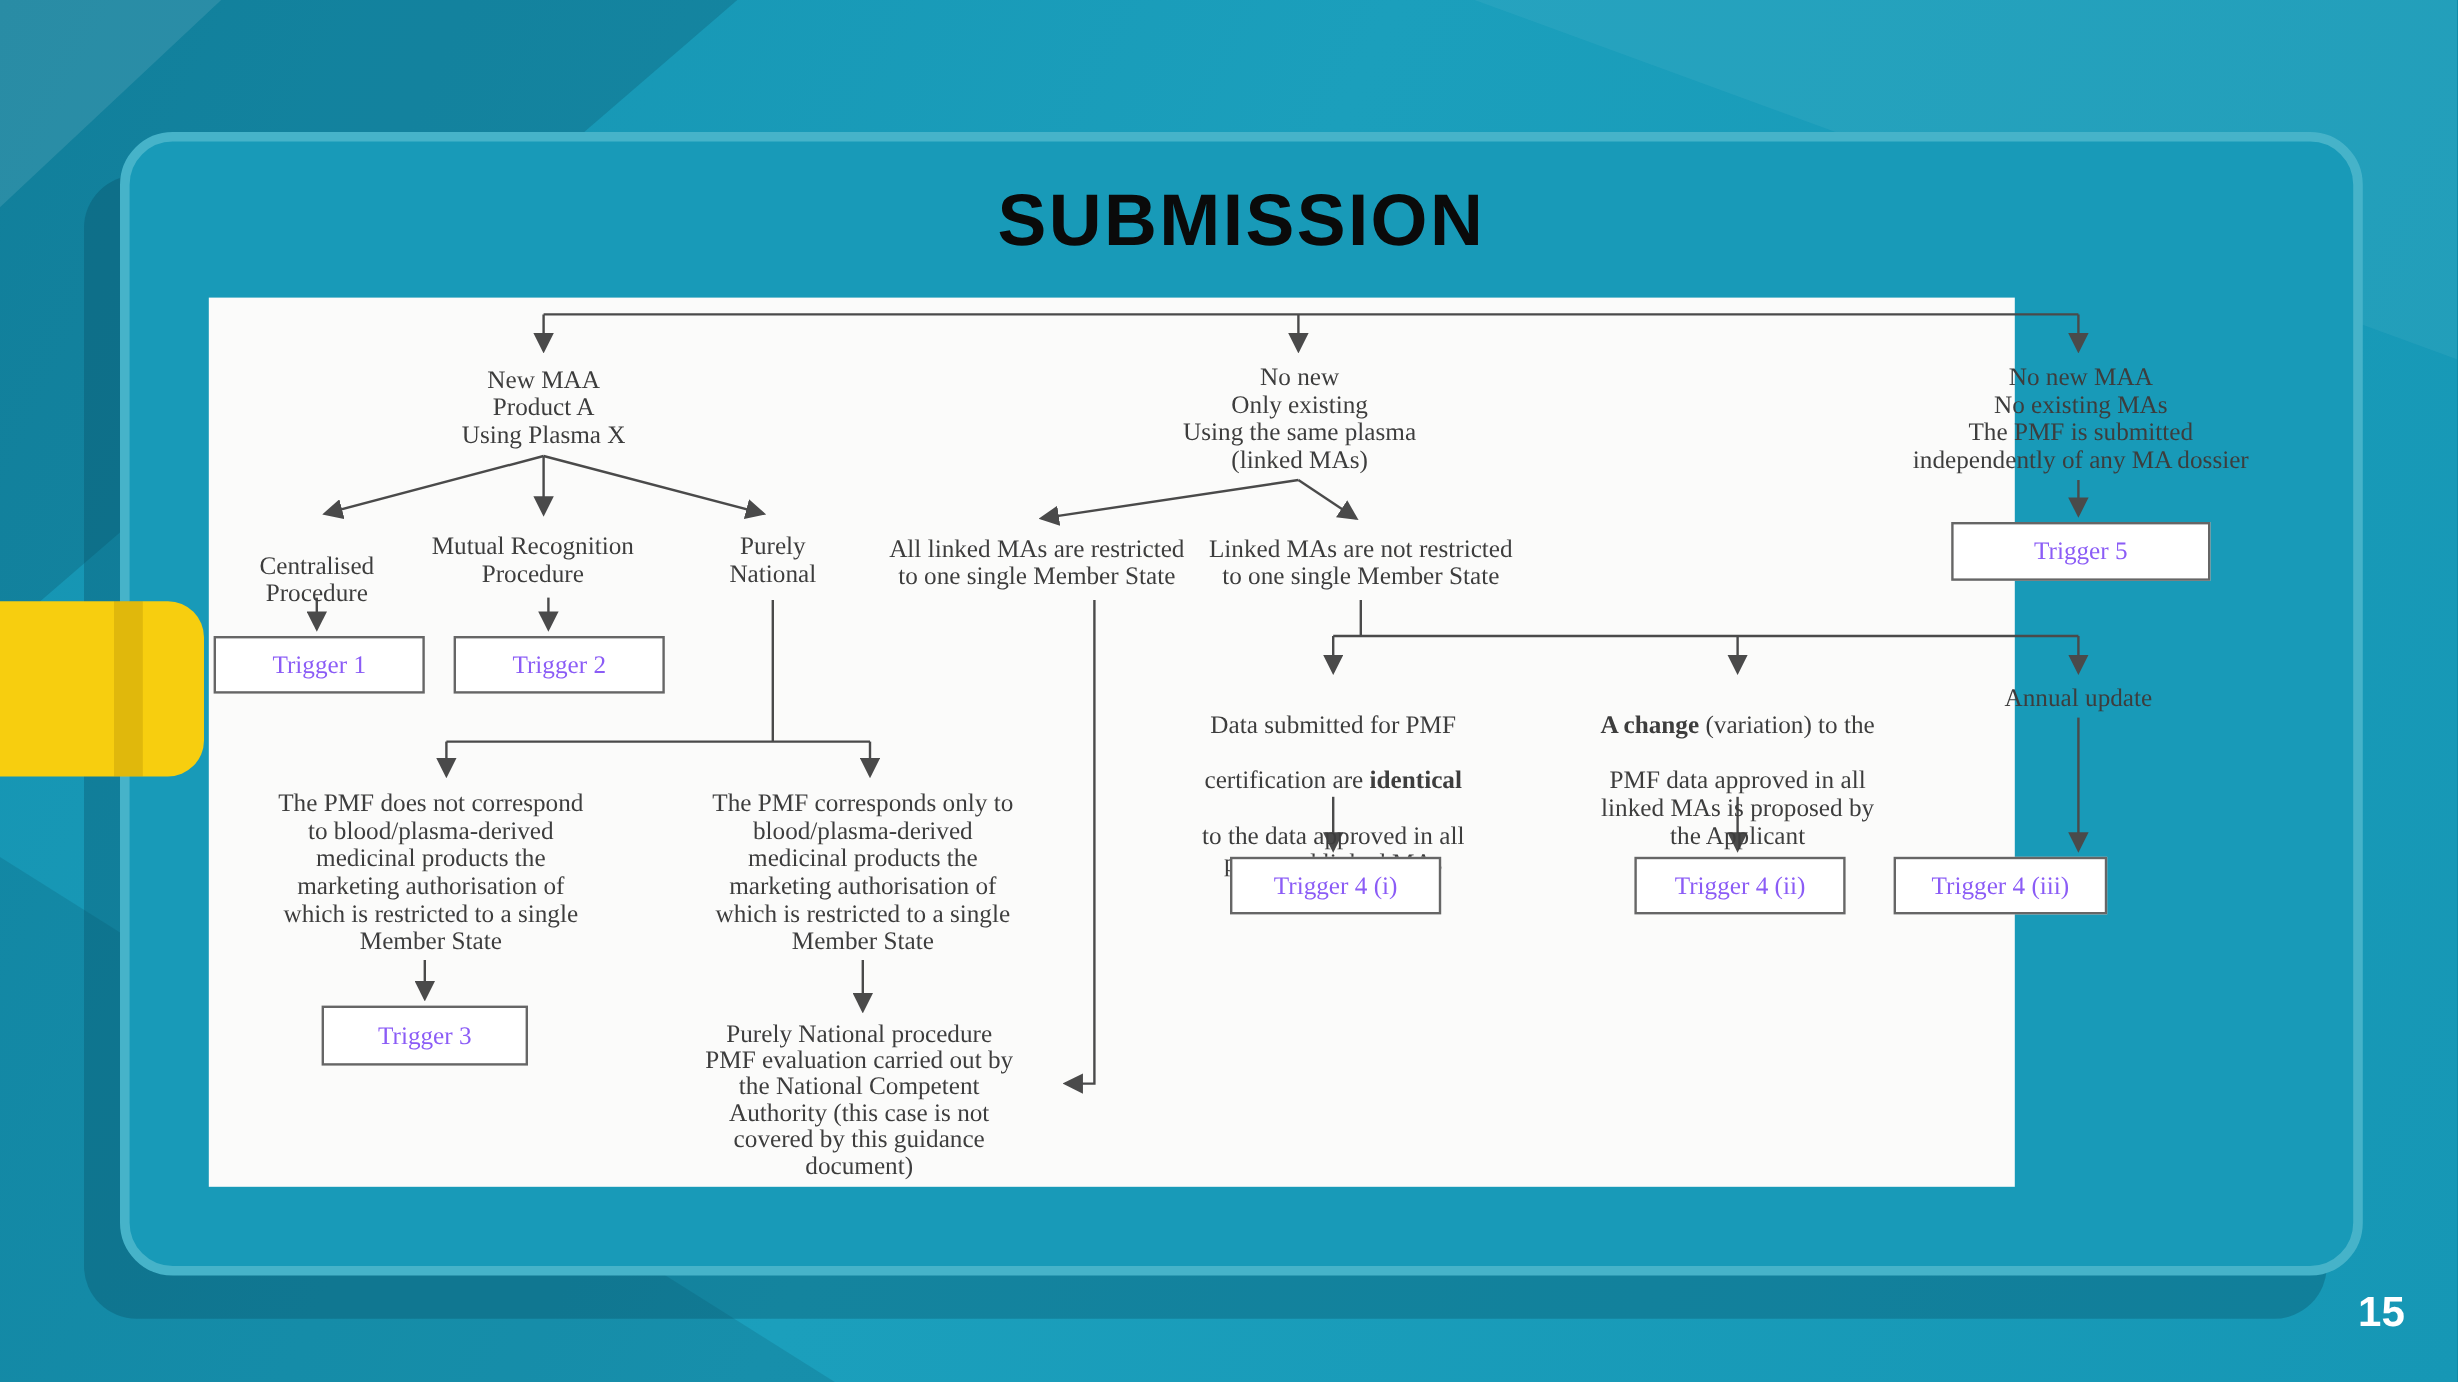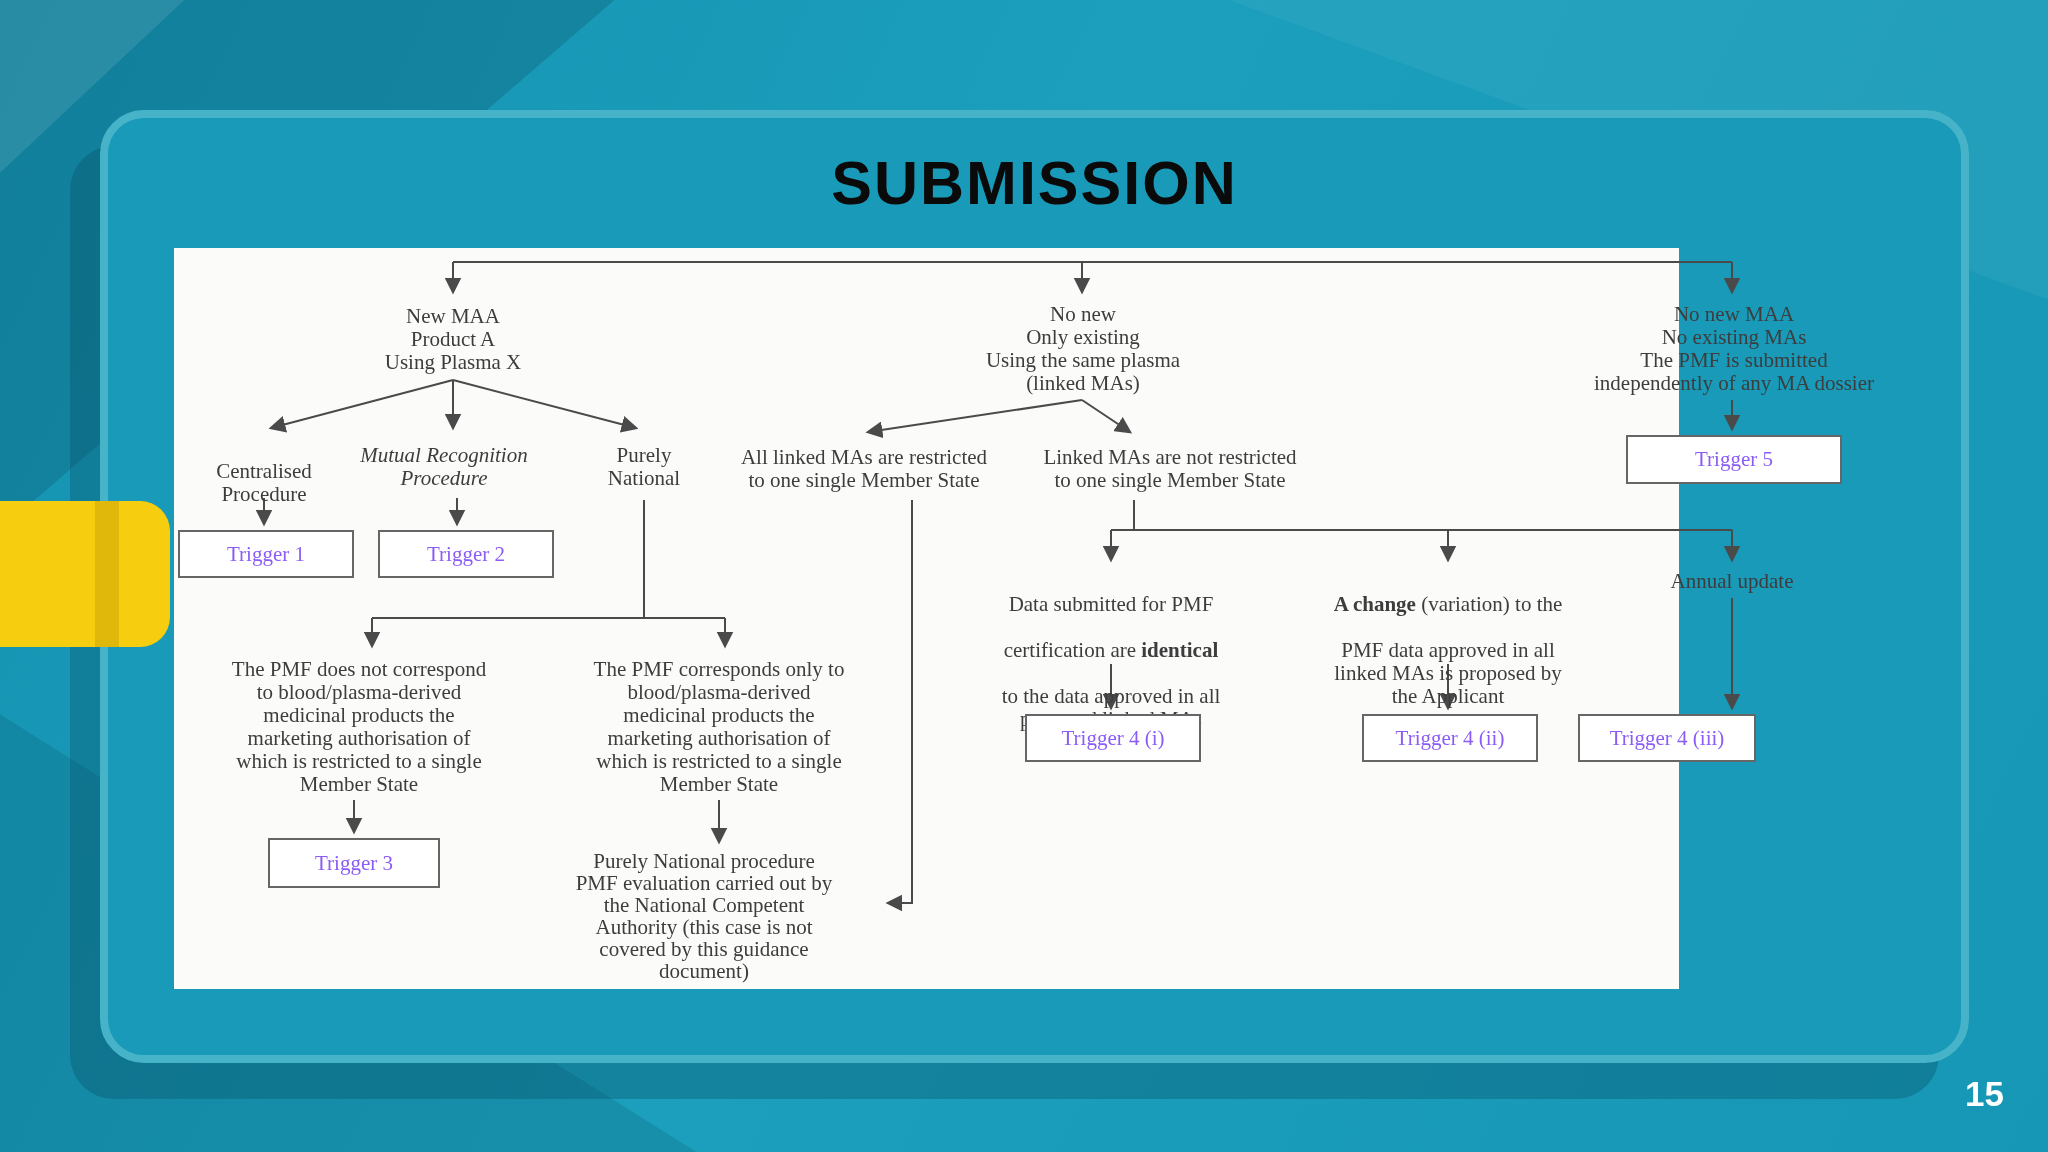--- a/index.html
+++ b/index.html
@@ -113,31 +113,31 @@
 No existing MAs
 The PMF is submitted
 independently of any MA dossier</div>
       <div class="node" style="left:749px;top:55px;width:320px;">No new
 Only existing
 Using the same plasma
 (linked MAs)</div>
 
       <div class="node" style="left:0px;top:212px;width:180px;">Centralised
 Procedure</div>
-      <div class="node" style="left:150px;top:196px;width:240px;font-style:italic;">Mutual Recognition
+      <div class="node" style="left:150px;top:196px;width:240px;">Mutual Recognition
 Procedure</div>
       <div class="node" style="left:400px;top:196px;width:140px;">Purely
 National</div>
 
       <div class="tbox" style="left:4px;top:282px;width:172px;height:44px;">Trigger 1</div>
       <div class="tbox" style="left:204px;top:282px;width:172px;height:44px;">Trigger 2</div>
 
       <div class="node" style="left:520px;top:198px;width:340px;">All linked MAs are restricted
 to one single Member State</div>
-      <div class="node" style="left:826px;top:198px;width:340px;">Linked MAs are not restricted
+      <div class="node" style="left:790px;top:198px;width:340px;">Linked MAs are not restricted
 to one single Member State</div>
 
       <div class="node" style="left:782px;top:322px;width:310px;">
         <div>Data submitted for PMF</div>
         <div><span>certification are </span><span class="b">identical</span></div>
         <div>to the data approved in all
 proposed linked MAs</div>
       </div>
       <div class="node" style="left:1114px;top:322px;width:320px;">
         <div><span class="b">A change</span><span> (variation) to the</span></div>
@@ -161,21 +161,21 @@
 Member State</div>
       <div class="node" style="left:375px;top:410px;width:340px;">The PMF corresponds only to
 blood/plasma-derived
 medicinal products the
 marketing authorisation of
 which is restricted to a single
 Member State</div>
 
       <div class="tbox" style="left:94px;top:590px;width:168px;height:46px;">Trigger 3</div>
 
-      <div class="node" style="left:360px;top:602px;width:340px;line-height:22px;">Purely National procedure
+      <div class="node" style="left:372px;top:602px;width:340px;line-height:22px;">Purely National procedure
 PMF evaluation carried out by
 the National Competent
 Authority (this case is not
 covered by this guidance
 document)</div>
 
     </div>
   </div>
 
   <div class="page-number">15</div>

